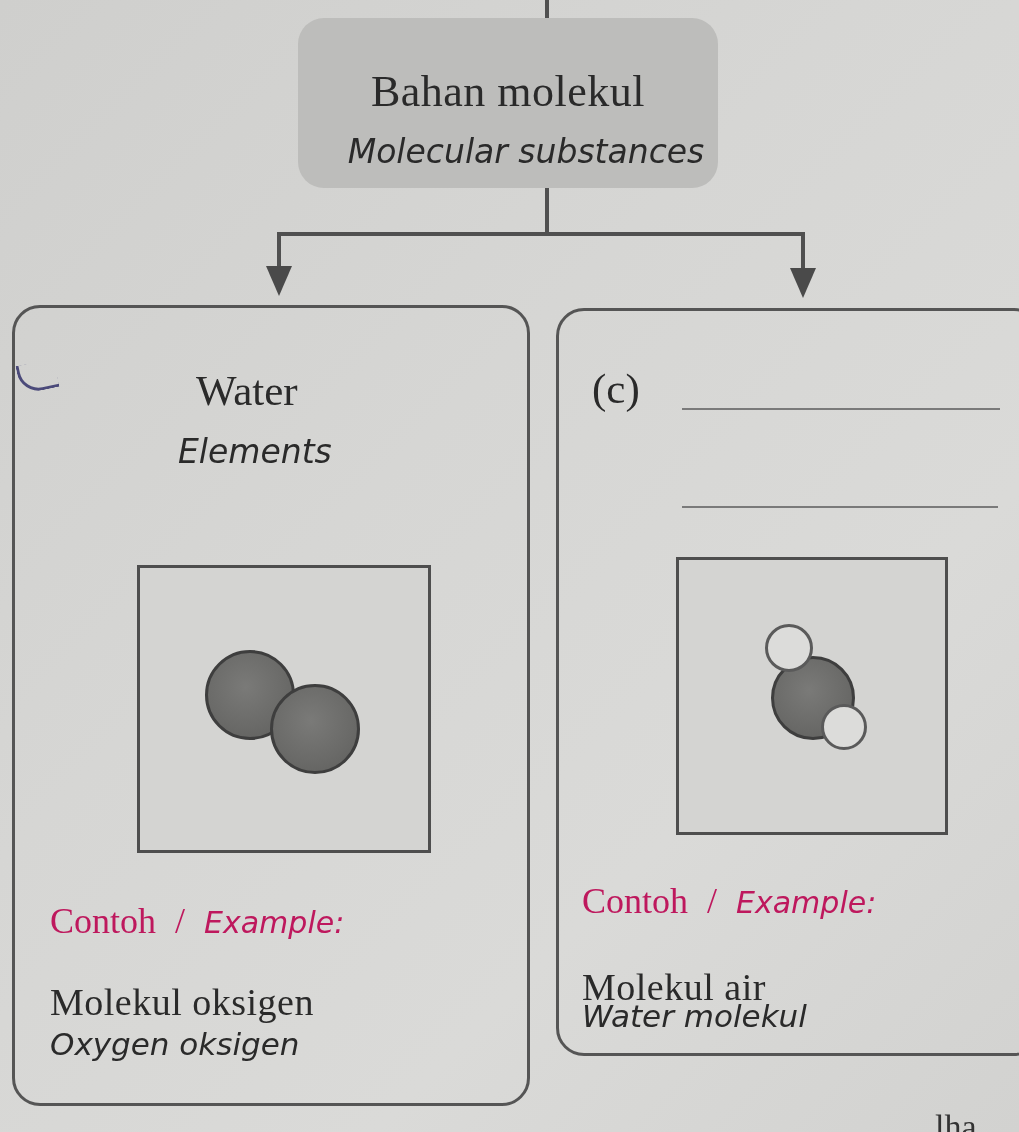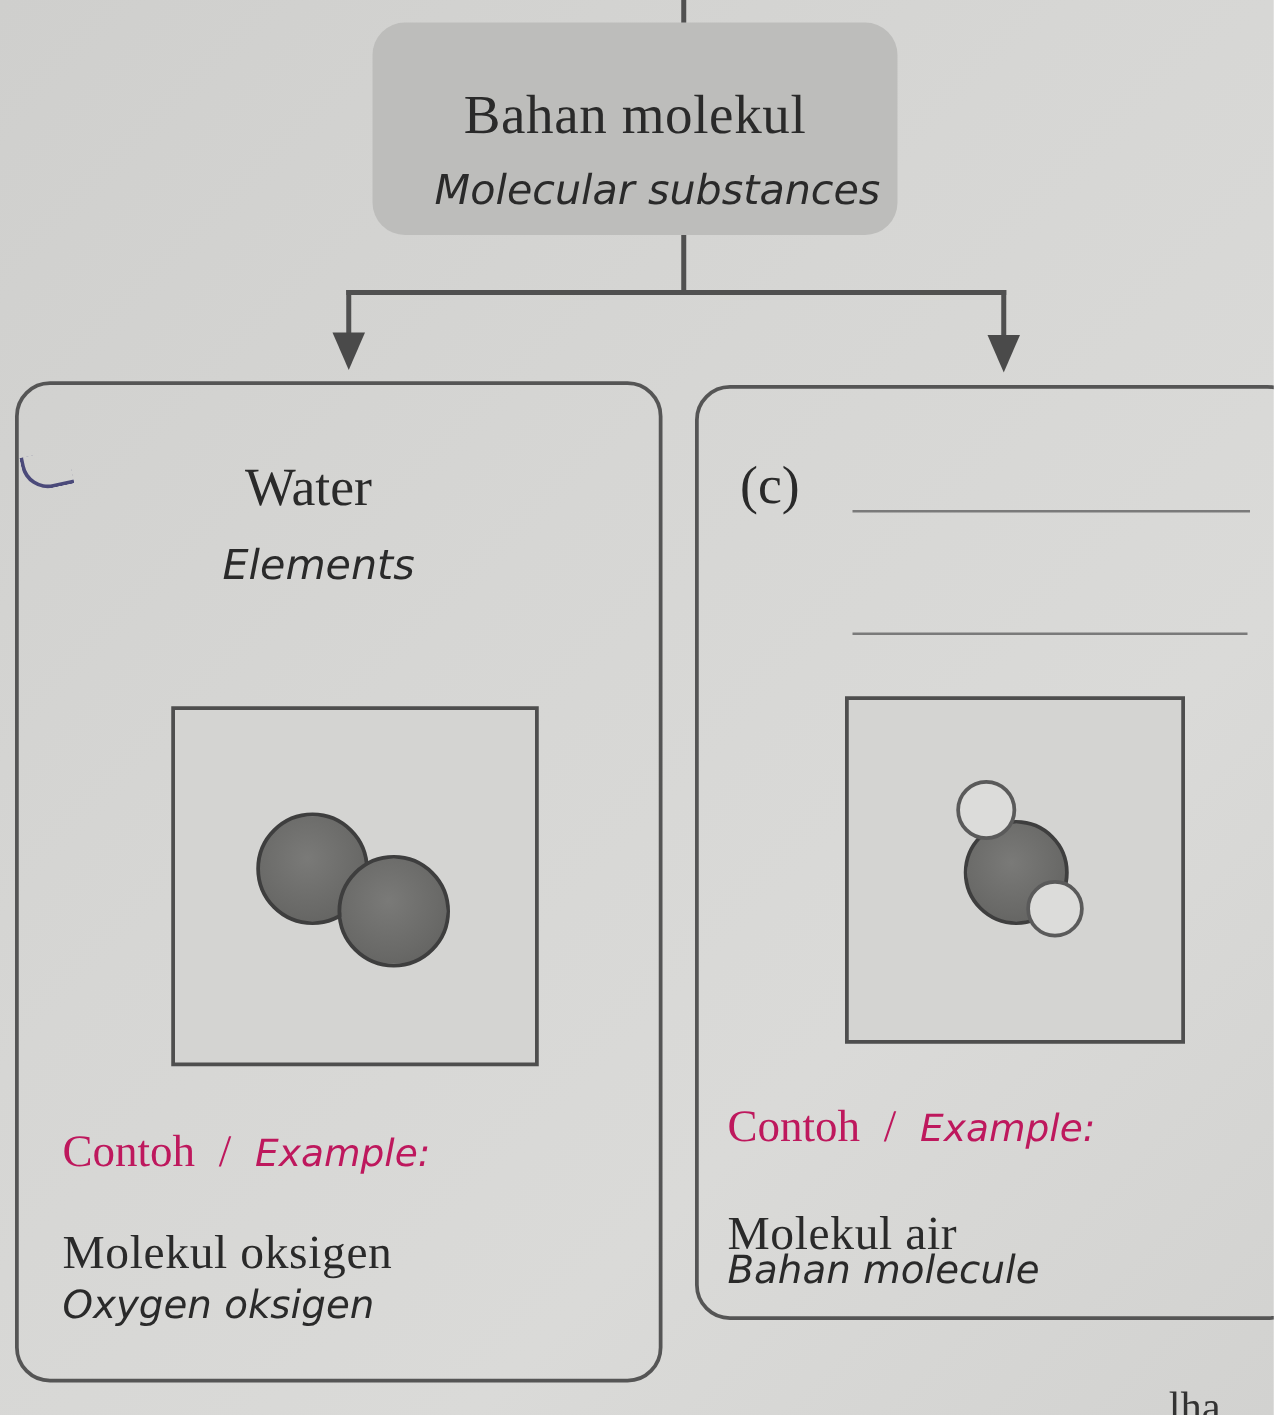--- a/index.html
+++ b/index.html
@@ -206,15 +206,15 @@
   <div class="atom atom-h" style="left:86px; top:64px; width:48px; height:48px;"></div>
   <div class="atom atom-h" style="left:142px; top:144px; width:46px; height:46px;"></div>
 </div>
 
 <div class="ex-label" style="left:582px; top:880px;">
   <span class="serif">Contoh</span>
   <span class="serif" style="margin:0 10px;">/</span>
   <span class="ital">Example:</span>
 </div>
 <div class="ex-name" style="left:582px; top:938px;margin-top:27px;">Molekul air</div>
-<div class="ex-name-en" style="left:582px; top:998px;">Bahan molecule</div>
+<div class="ex-name-en" style="left:582px; top:998px;">Water molekul</div>
 
 <div class="bottom-text">lha</div>
 
 </body></html>

